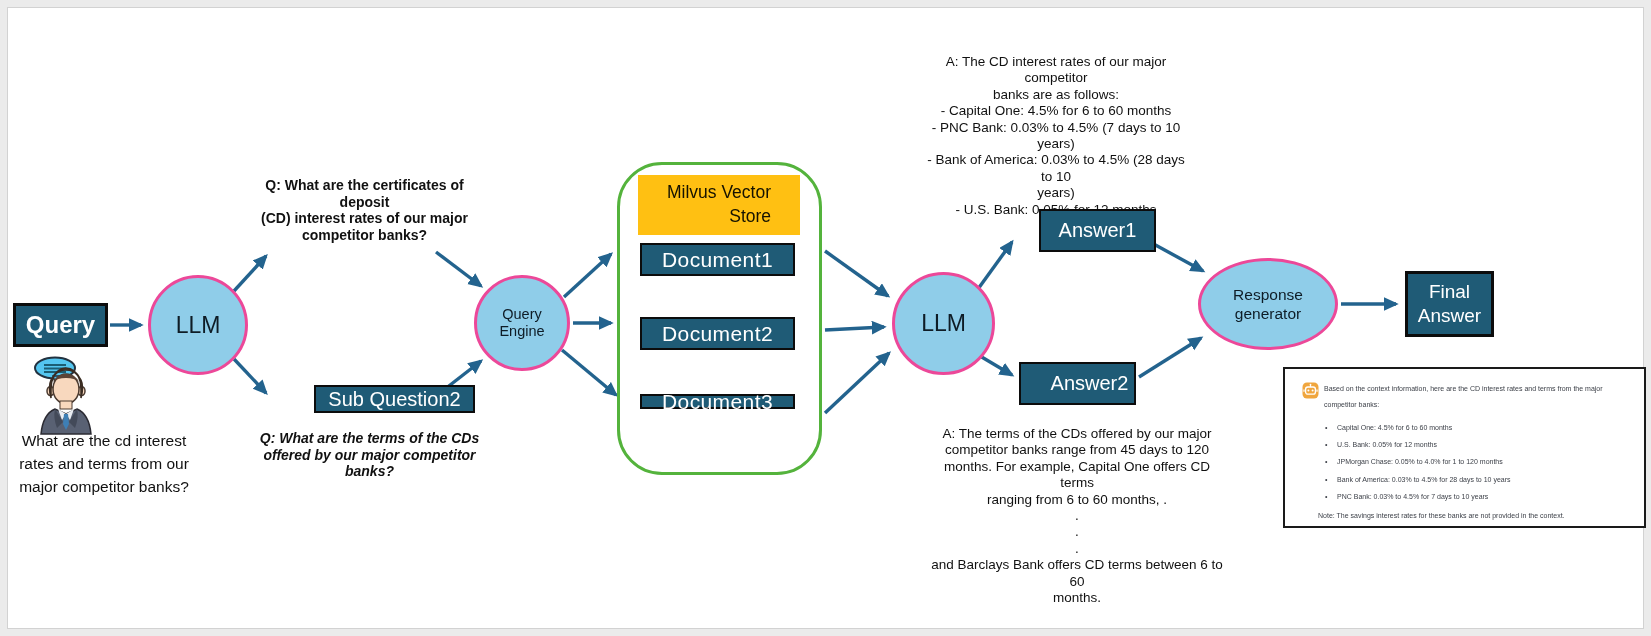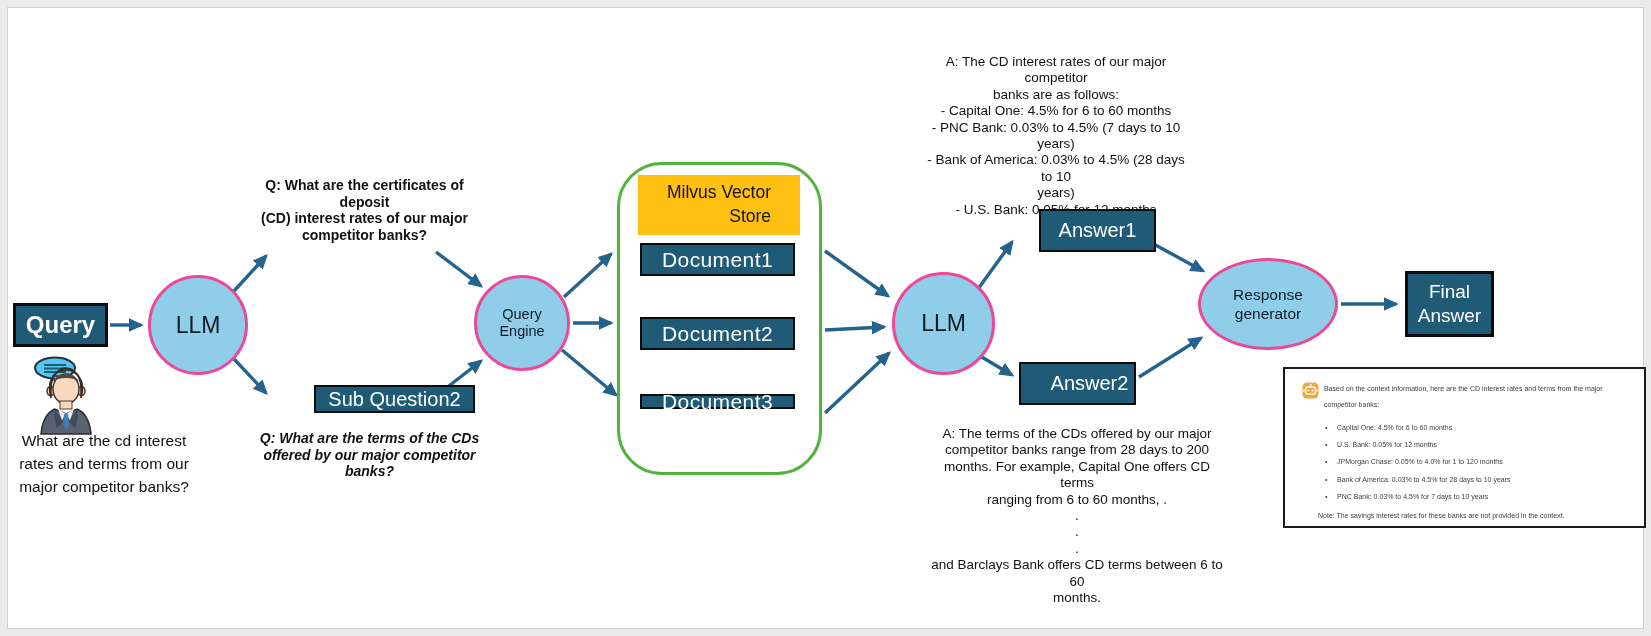--- a/index.html
+++ b/index.html
@@ -157,21 +157,21 @@
 .
 .</div>
   <div class="abs teal-box" style="left:1019px;top:209px;width:117px;height:43px;font-size:20px;margin-left:20px;">
     <span>Answer1</span>
   </div>
 
   <div class="abs teal-box" style="left:1019px;top:362px;width:117px;height:43px;font-size:20px;padding-left:24px;">
     <span>Answer2</span>
   </div>
   <div class="abs atext ml" style="left:926px;top:426px;width:302px;font-size:13.5px;line-height:16.4px;">A: The terms of the CDs offered by our major
-competitor banks range from 28 days to 200
+competitor banks range from 45 days to 120
 months. For example, Capital One offers CD terms
 ranging from 6 to 60 months, .
 .
 .
 .
 and Barclays Bank offers CD terms between 6 to 60
 months.</div>
 
   <div class="abs circle ml" style="left:1198px;top:258px;width:140px;height:92px;font-size:15.5px;font-weight:500;line-height:19px;">Response
 generator</div>

